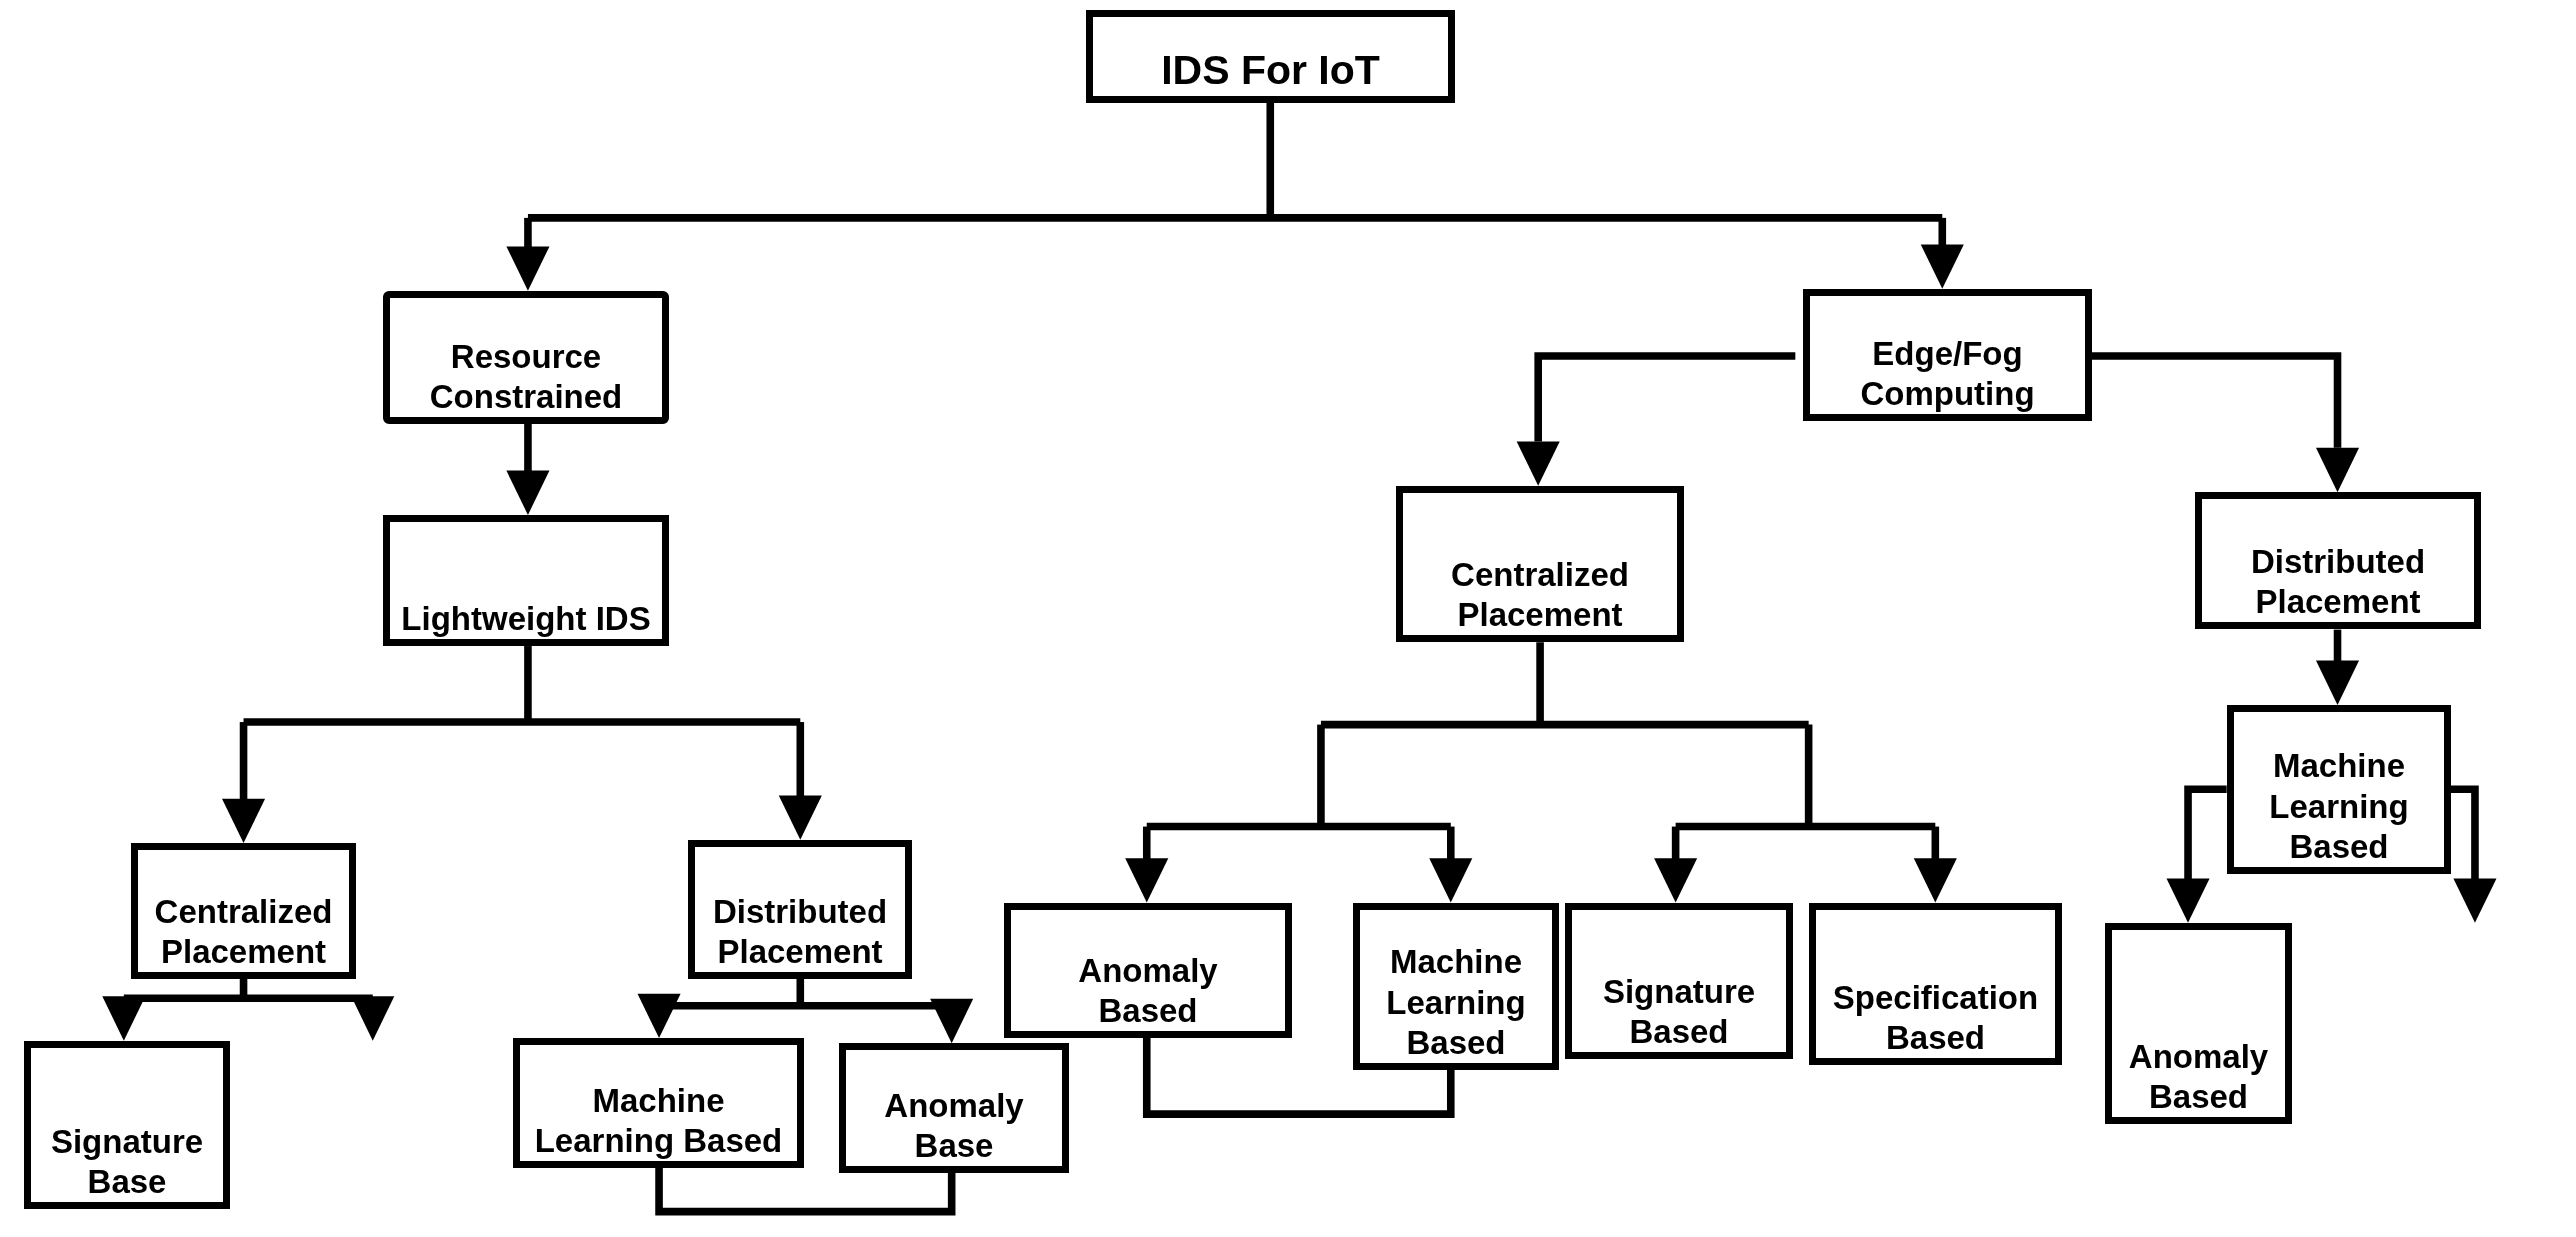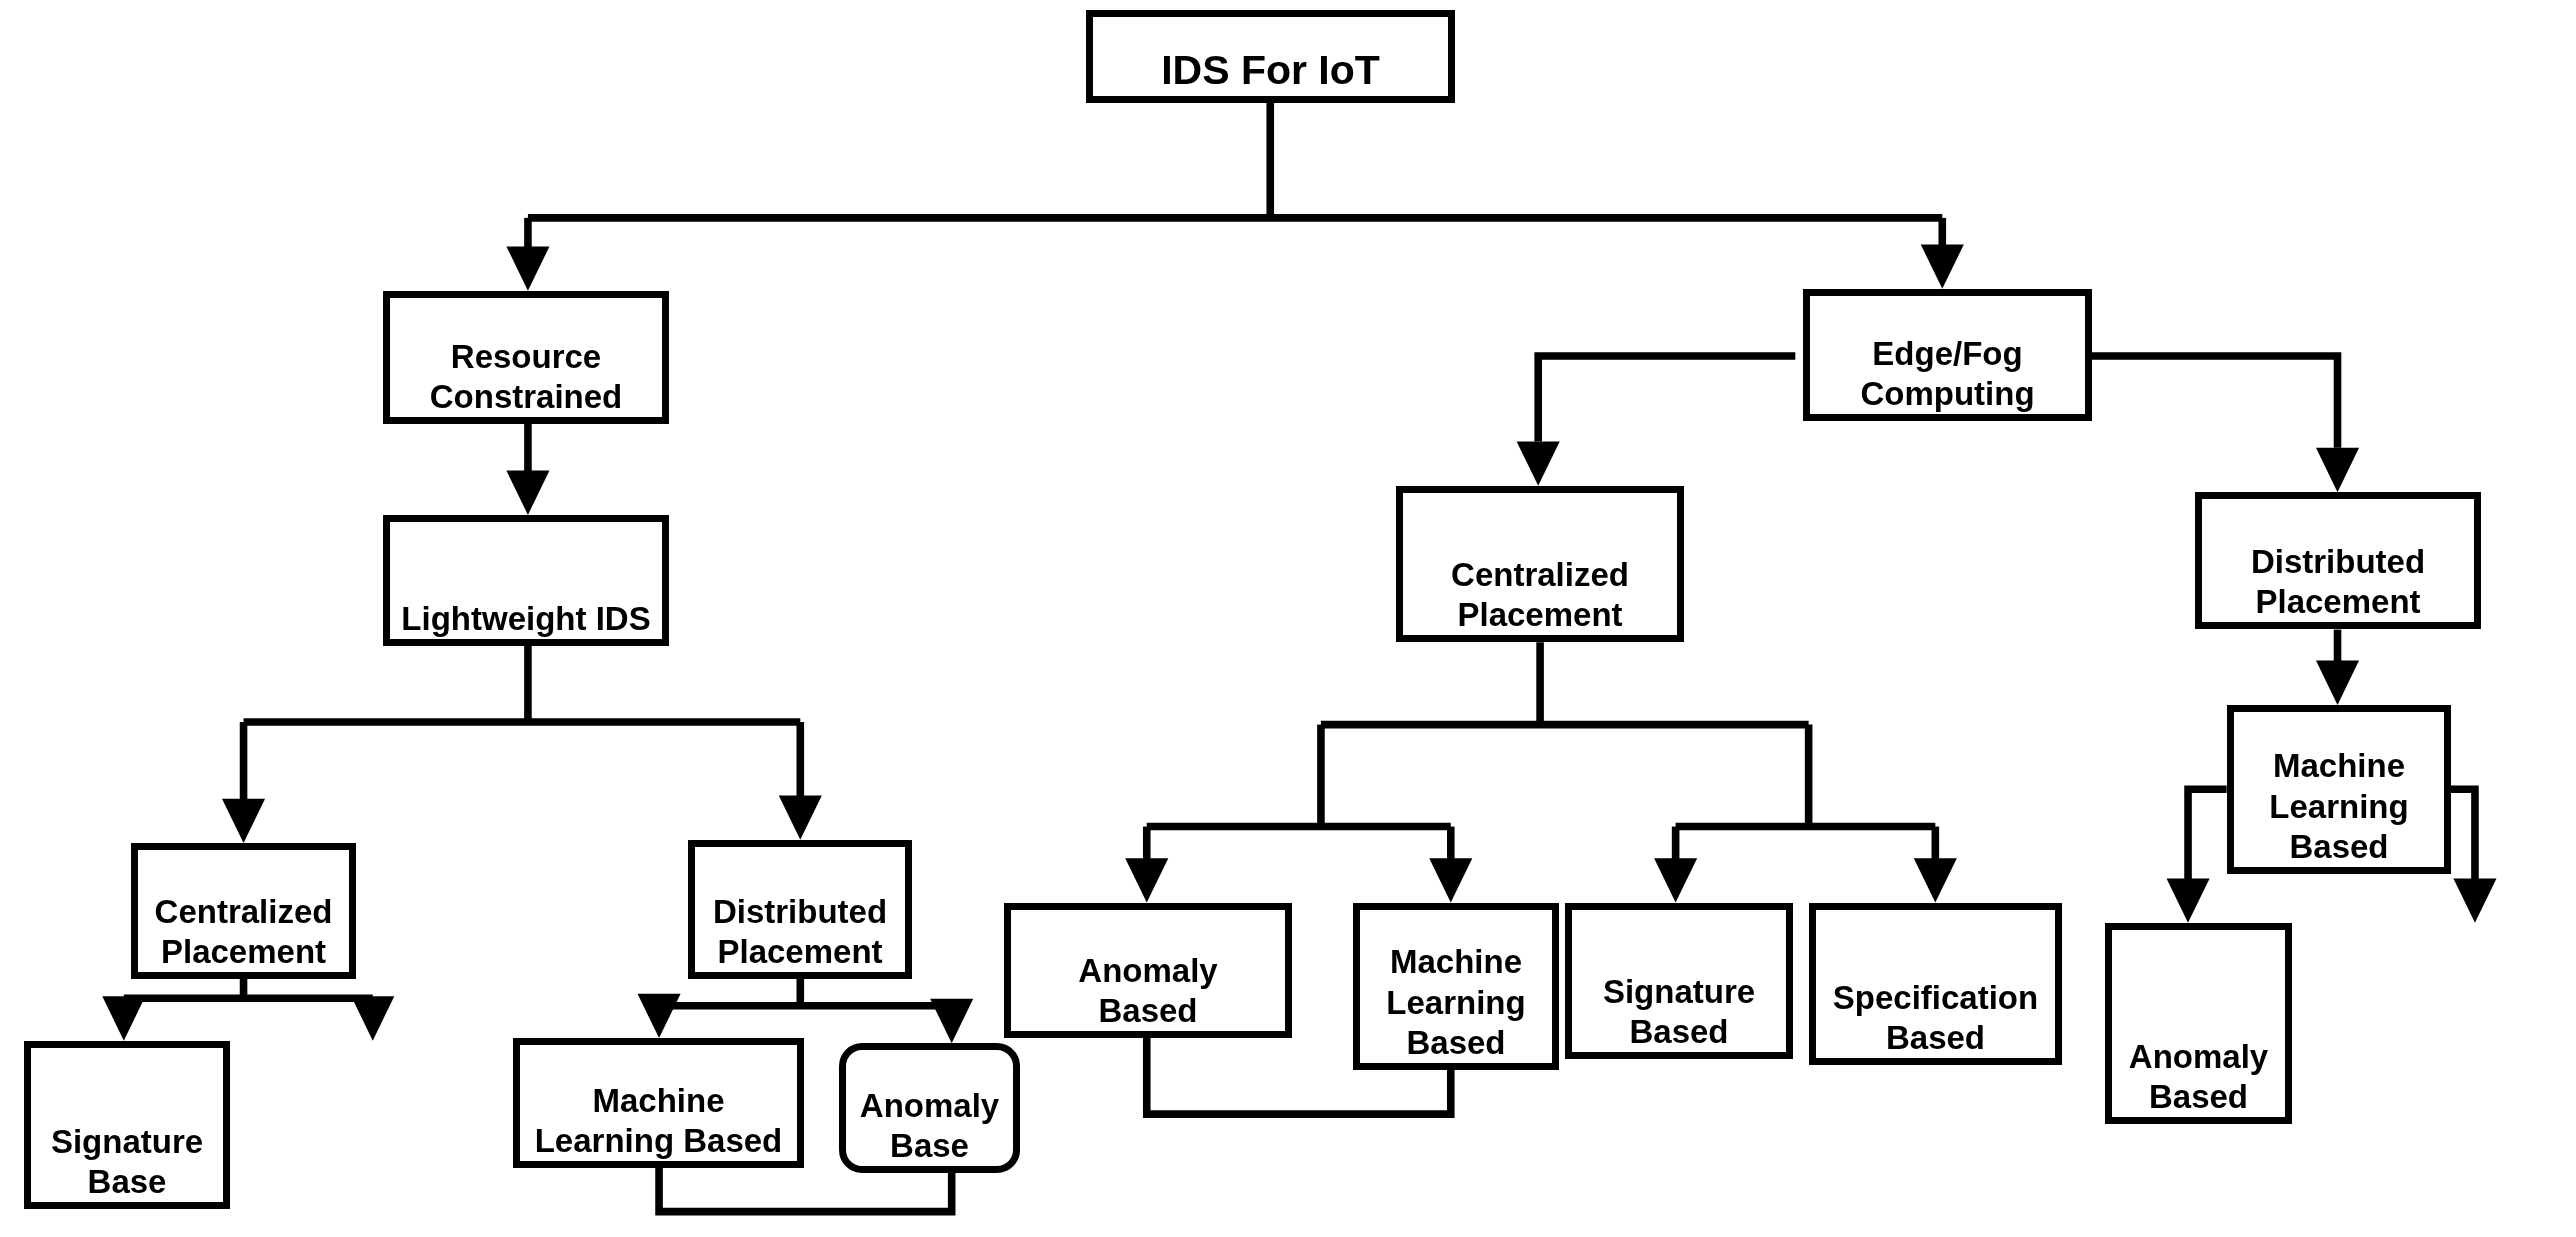--- a/index.html
+++ b/index.html
@@ -115,21 +115,21 @@
     <path d="M3515 1246 H3454 V1397"></path>
     <polygon points="3420,1387 3488,1387 3454,1457"></polygon>
     <path d="M3869 1246 H3907 V1397"></path>
     <polygon points="3873,1387 3941,1387 3907,1457"></polygon>
   </svg>
 
   <div class="node root" style="left:1086px; top:9.5px; width:369px; height:93px;">
     <span class="lbl">IDS For IoT</span>
   </div>
 
-  <div class="node" style="left:383px; top:291px; width:286px; height:133px;">
+  <div class="node" style="left:383px; top:291px; width:286px; height:133px;border-radius:6px;">
     <span class="lbl">Resource Constrained</span>
   </div>
 
   <div class="node" style="left:383px; top:515px; width:286px; height:131px;">
     <span class="lbl">Lightweight IDS</span>
   </div>
 
   <div class="node" style="left:131px; top:843px; width:225px; height:136px;">
     <span class="lbl">Centralized Placement</span>
   </div>
@@ -140,21 +140,21 @@
 
   <div class="node" style="left:24px; top:1041px; width:206px; height:168px;">
     <span class="lbl">Signature Base</span>
   </div>
 
 
   <div class="node" style="left:513px; top:1038px; width:291px; height:130px;">
     <span class="lbl">Machine Learning Based</span>
   </div>
 
-  <div class="node" style="left:839px; top:1043px; width:181px; height:130px;border-radius:23px;">
+  <div class="node" style="left:839px; top:1043px; width:230px; height:130px;">
     <span class="lbl">Anomaly Base</span>
   </div>
 
   <div class="node" style="left:1795px; top:289px; width:289px; height:132px;margin-left:8px;">
     <span class="lbl">Edge/Fog Computing</span>
   </div>
 
   <div class="node" style="left:1396px; top:486px; width:288px; height:156px;">
     <span class="lbl">Centralized Placement</span>
   </div>

